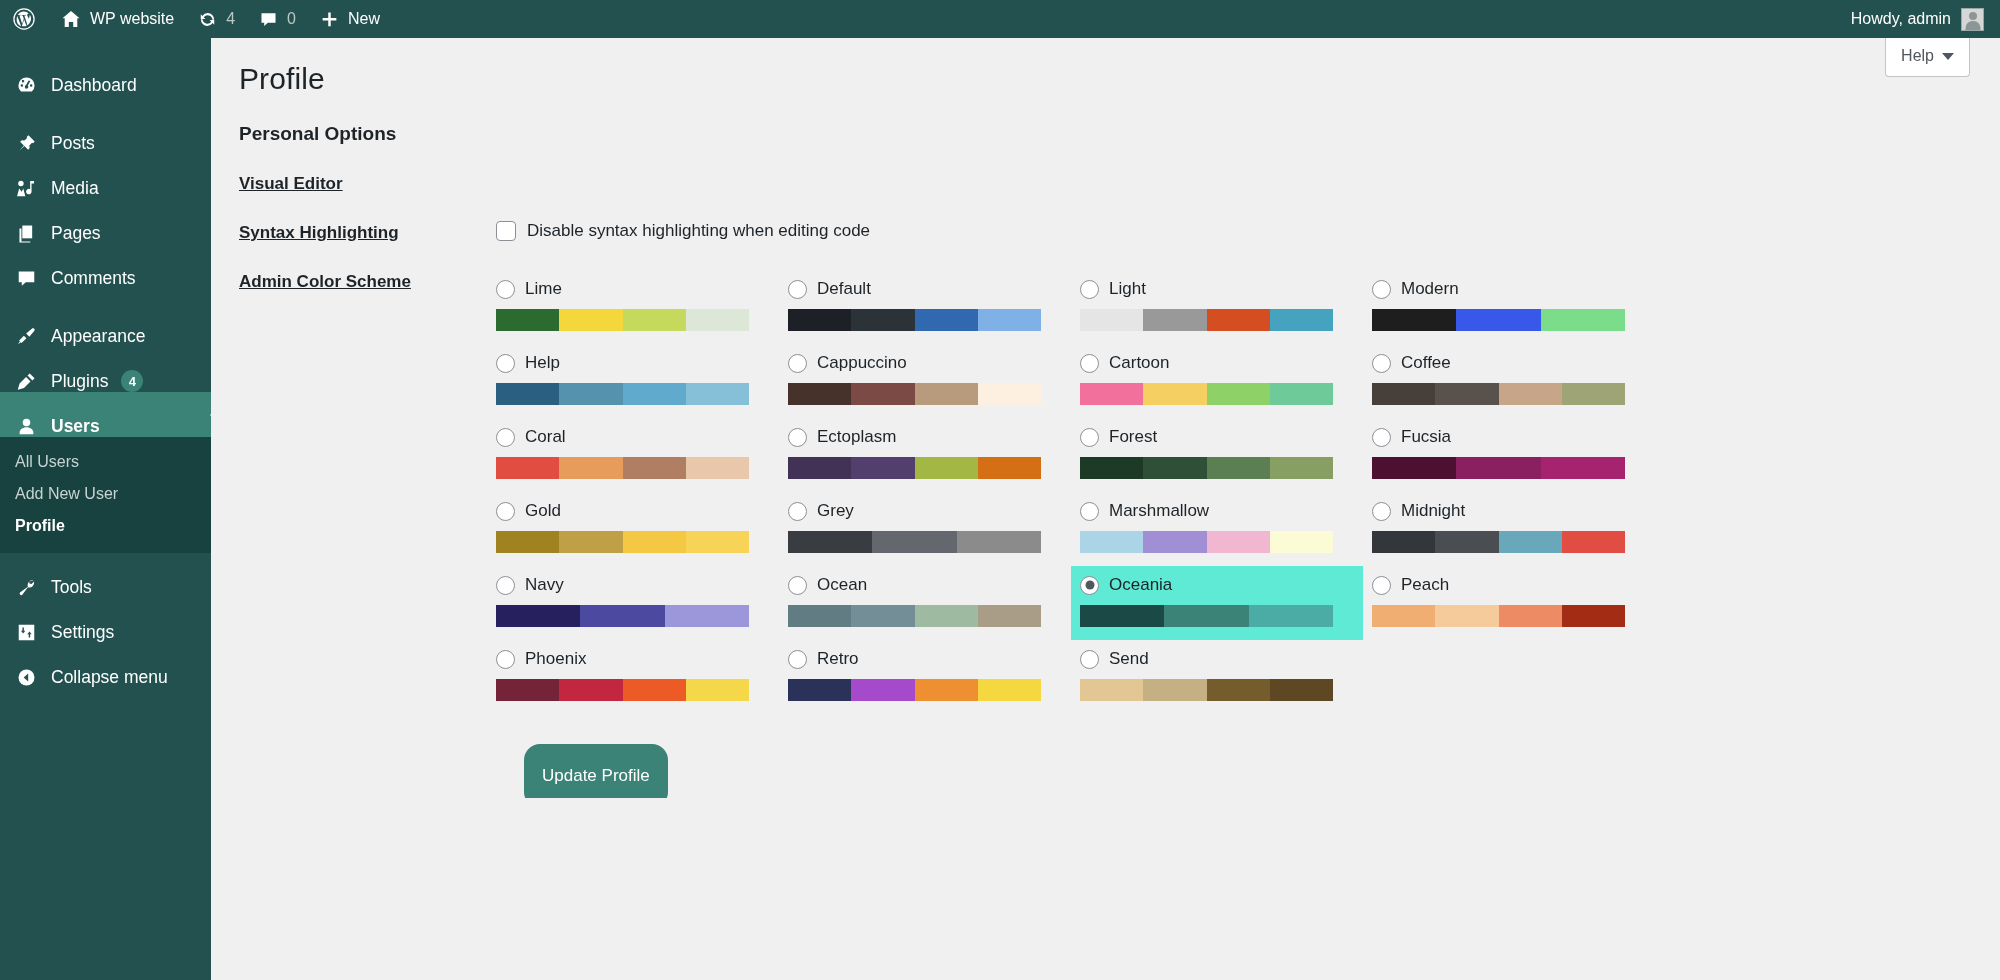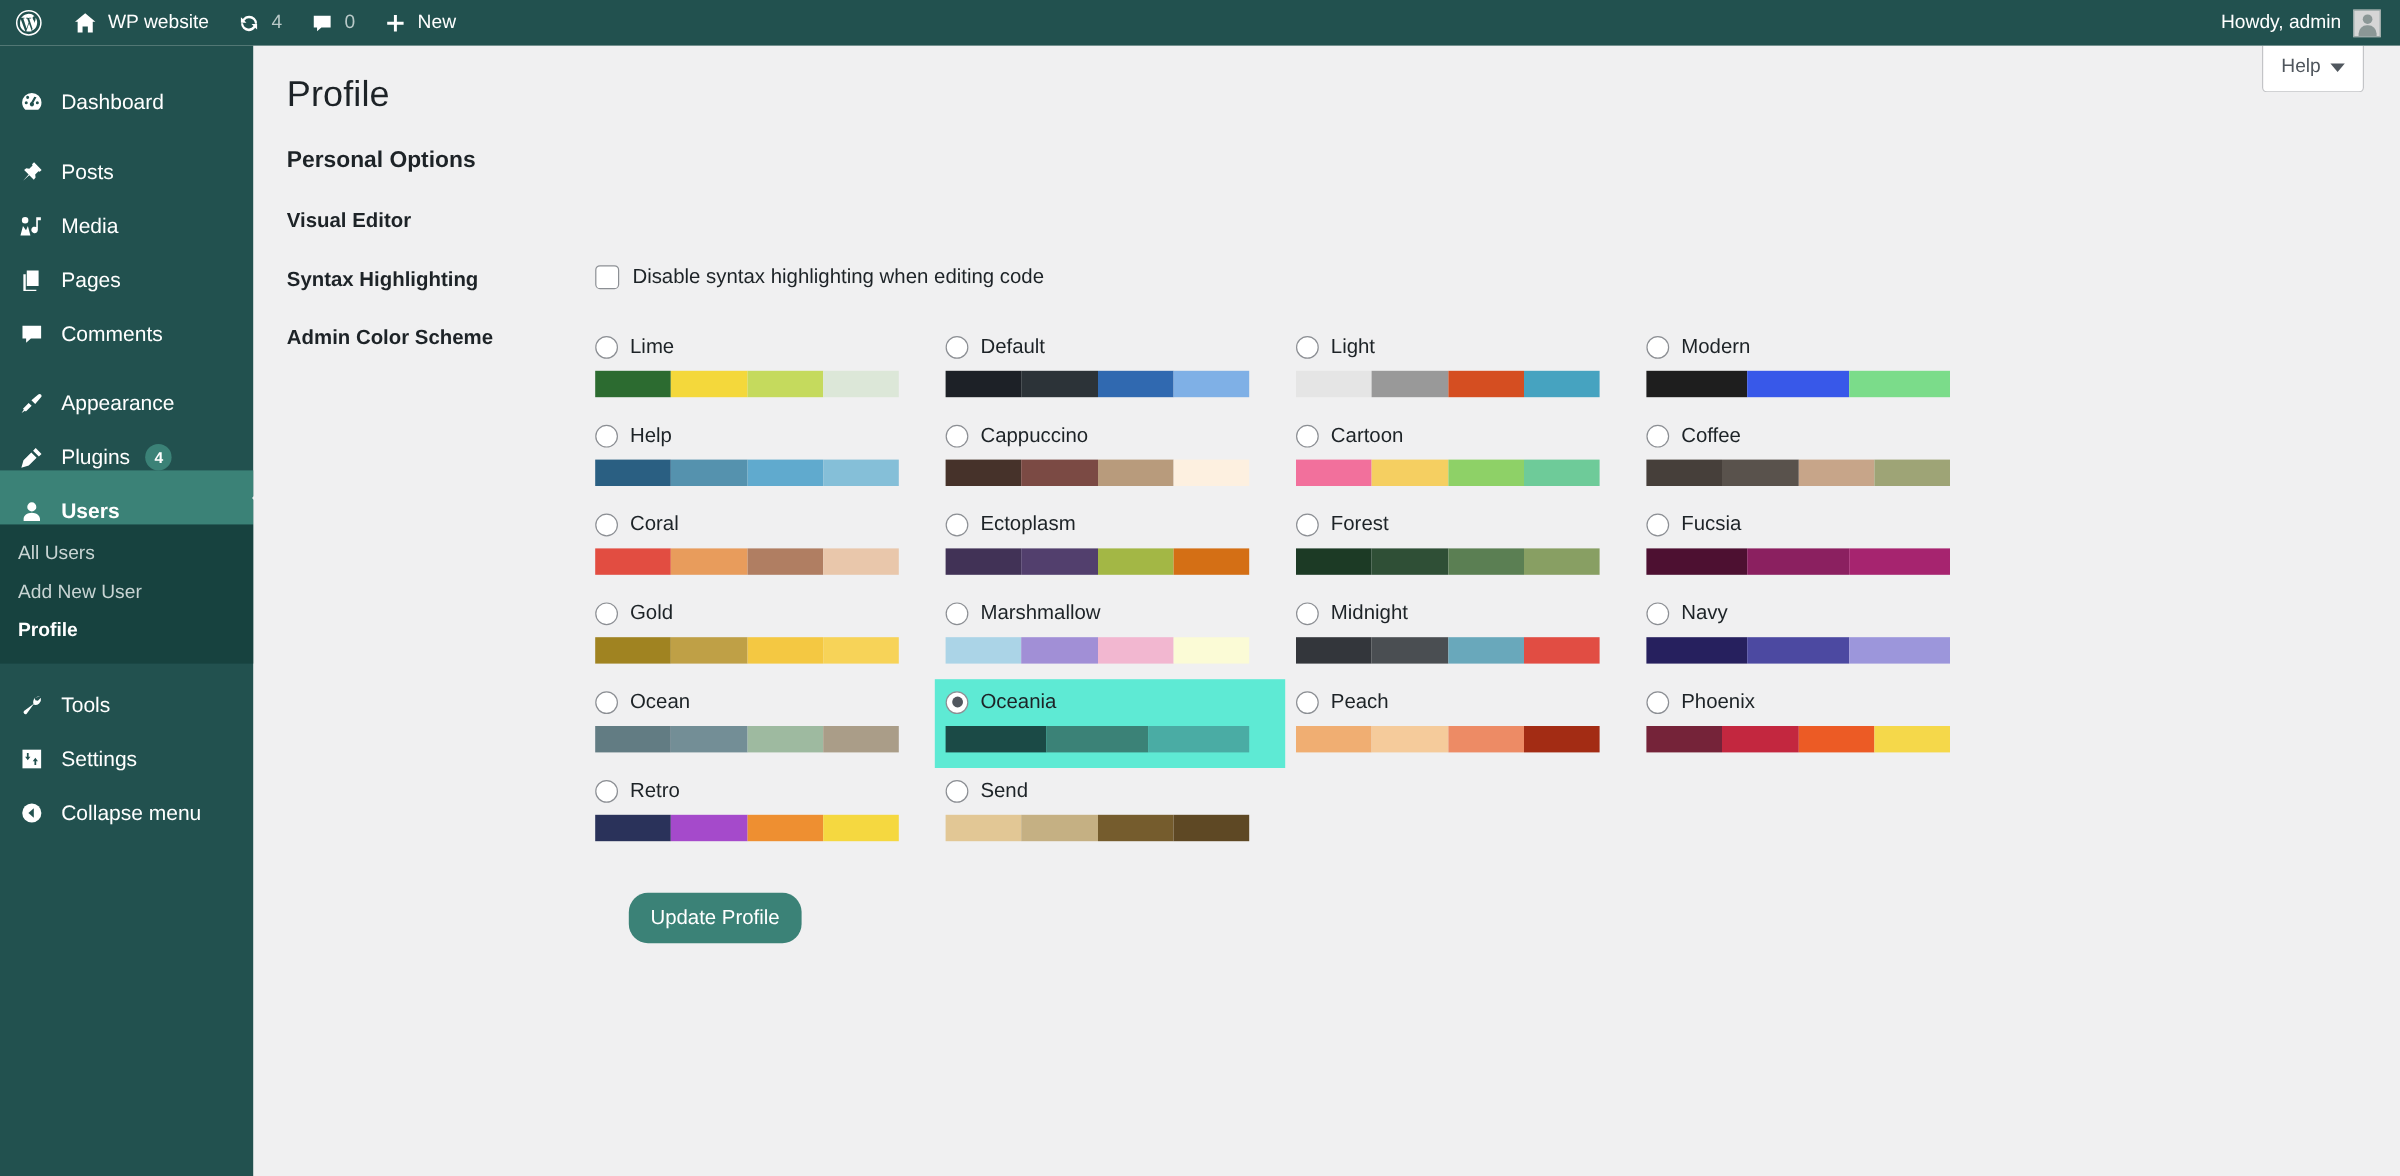--- a/index.html
+++ b/index.html
@@ -101,21 +101,21 @@
     padding: 24px 0 0 28px; letter-spacing: .1px;
   }
   #section-title {
     font-size: 19px; font-weight: 700; color: #1d2327;
     padding: 27px 0 0 28px;
   }
 
   .form-row { display: flex; padding: 27px 0 0 28px; }
   .form-label {
     width: 257px; flex: none;
-    font-size: 17px; font-weight: 700; color: #1d2327; padding-top: 2px;
+    font-size: 17px; font-weight: 700; color: #1d2327; padding-top: 2px; text-decoration: underline;
   }
   .form-field { flex: 1; }
   .checkline { display: flex; align-items: center; gap: 11px; }
   .cbox {
     width: 20px; height: 20px; border: 1px solid #8c8f94;
     background: #fff; border-radius: 4px; flex: none;
   }
   .check-label { font-size: 17px; color: #1d2327; }
 
   
@@ -143,21 +143,21 @@
   }
   .scheme-name { font-size: 17px; color: #1d2327; }
   .swatches { display: flex; height: 22px; width: 253px; }
   .swatches i { display: block; flex: 1; }
 
   #submit-btn {
     margin: 30px 0 0 28px;
     background: #3b8277; color: #fff;
     border: none; border-radius: 16px;
     font-family: "Liberation Sans", sans-serif;
-    font-size: 17px; padding: 11px 18px;
+    font-size: 17px; padding: 22px 18px;
   }
 </style>
 </head>
 <body>
 
 <div id="adminbar">
   <div class="ab-item logo">
     <span>
       <svg class="icn" width="22" height="22" viewBox="0 0 24 24">
           <circle cx="12" cy="12" r="11" fill="none" stroke="#fff" stroke-width="1.4"></circle>
@@ -501,20 +501,31 @@
             <div class="swatches">
               <i style="background: rgb(160, 131, 33);"></i>
               <i style="background: rgb(191, 160, 70);"></i>
               <i style="background: rgb(244, 200, 66);"></i>
               <i style="background: rgb(247, 211, 88);"></i>
             </div>
           </div>
           <div class="scheme">
             <div class="scheme-head">
               <span class="radio"></span>
+              <span class="scheme-name">Grey</span>
+            </div>
+            <div class="swatches">
+              <i style="background: rgb(57, 60, 65);"></i>
+              <i style="background: rgb(100, 103, 110);"></i>
+              <i style="background: rgb(139, 139, 139);"></i>
+            </div>
+          </div>
+          <div class="scheme">
+            <div class="scheme-head">
+              <span class="radio"></span>
               <span class="scheme-name">Marshmallow</span>
             </div>
             <div class="swatches">
               <i style="background: rgb(171, 212, 231);"></i>
               <i style="background: rgb(161, 143, 214);"></i>
               <i style="background: rgb(242, 183, 208);"></i>
               <i style="background: rgb(251, 251, 214);"></i>
             </div>
           </div>
           <div class="scheme">

